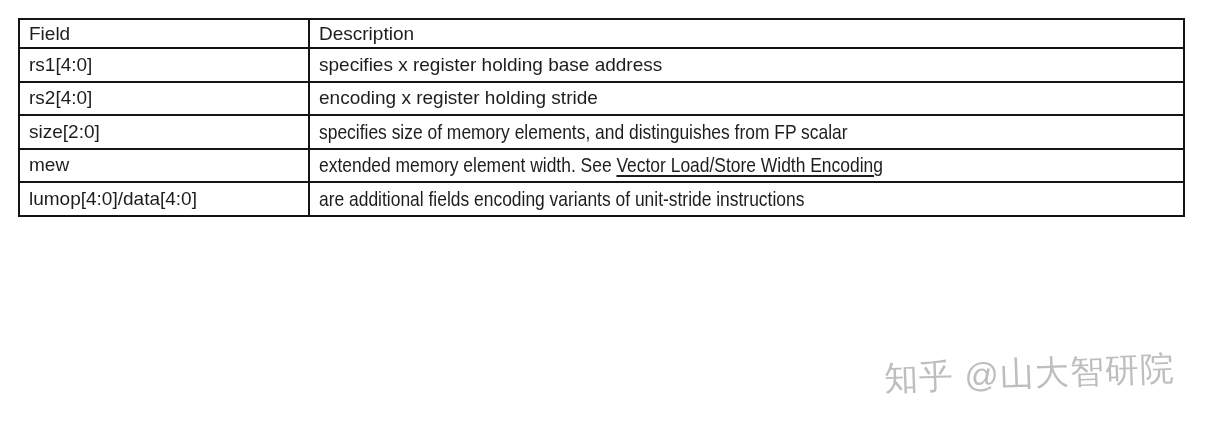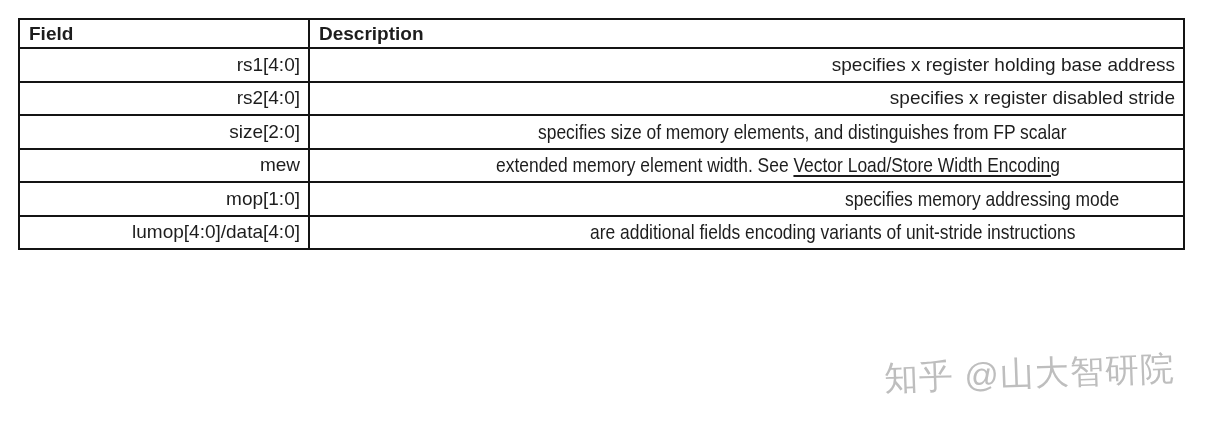--- a/index.html
+++ b/index.html
@@ -30,25 +30,25 @@
   th, td {
     border: 2px solid #141414;
     text-align: left;
     vertical-align: middle;
     font-size: 19px;
     padding: 0 8px 0 9px;
     white-space: nowrap;
     overflow: hidden;
   }
   th {
-    font-weight: bold;
+    font-weight: normal;
     height: 27px;
     border-radius: 6px;
   }
-  td { height: 31.5px; text-align: right; }
+  td { height: 31.5px; }
   td.desc-cell, th.desc-head { }
   .t { display: inline-block; white-space: nowrap; }
   .t.cond {
     font-size: 21px;
     transform: scaleX(0.83);
     transform-origin: 0 50%;
   }
   .link {
     text-decoration: underline;
     text-underline-offset: 3px;
@@ -90,21 +90,21 @@
       <span class="t d">
         <span class="desc">specifies x register holding base address</span><span class="link"></span>
       </span>
     </td>
   </tr>
 
   <tr>
     <td><span class="t f">rs2[4:0]</span></td>
     <td class="desc-cell">
       <span class="t d">
-        <span class="desc">specifies x register disabled stride</span><span class="link"></span>
+        <span class="desc">encoding x register holding stride</span><span class="link"></span>
       </span>
     </td>
   </tr>
 
 
 
 
 
   <tr>
     <td><span class="t f">size[2:0]</span></td>
@@ -117,28 +117,20 @@
 
   <tr>
     <td><span class="t f">mew</span></td>
     <td class="desc-cell">
       <span class="t d cond">
         <span class="desc">extended memory element width. See </span><span class="link">Vector Load/Store Width Encoding</span>
       </span>
     </td>
   </tr>
 
-  <tr>
-    <td><span class="t f">mop[1:0]</span></td>
-    <td class="desc-cell">
-      <span class="t d cond">
-        <span class="desc">specifies memory addressing mode</span><span class="link"></span>
-      </span>
-    </td>
-  </tr>
 
 
   <tr>
     <td><span class="t f">lumop[4:0]/data[4:0]</span></td>
     <td class="desc-cell">
       <span class="t d cond">
         <span class="desc">are additional fields encoding variants of unit-stride instructions</span><span class="link"></span>
       </span>
     </td>
   </tr>

